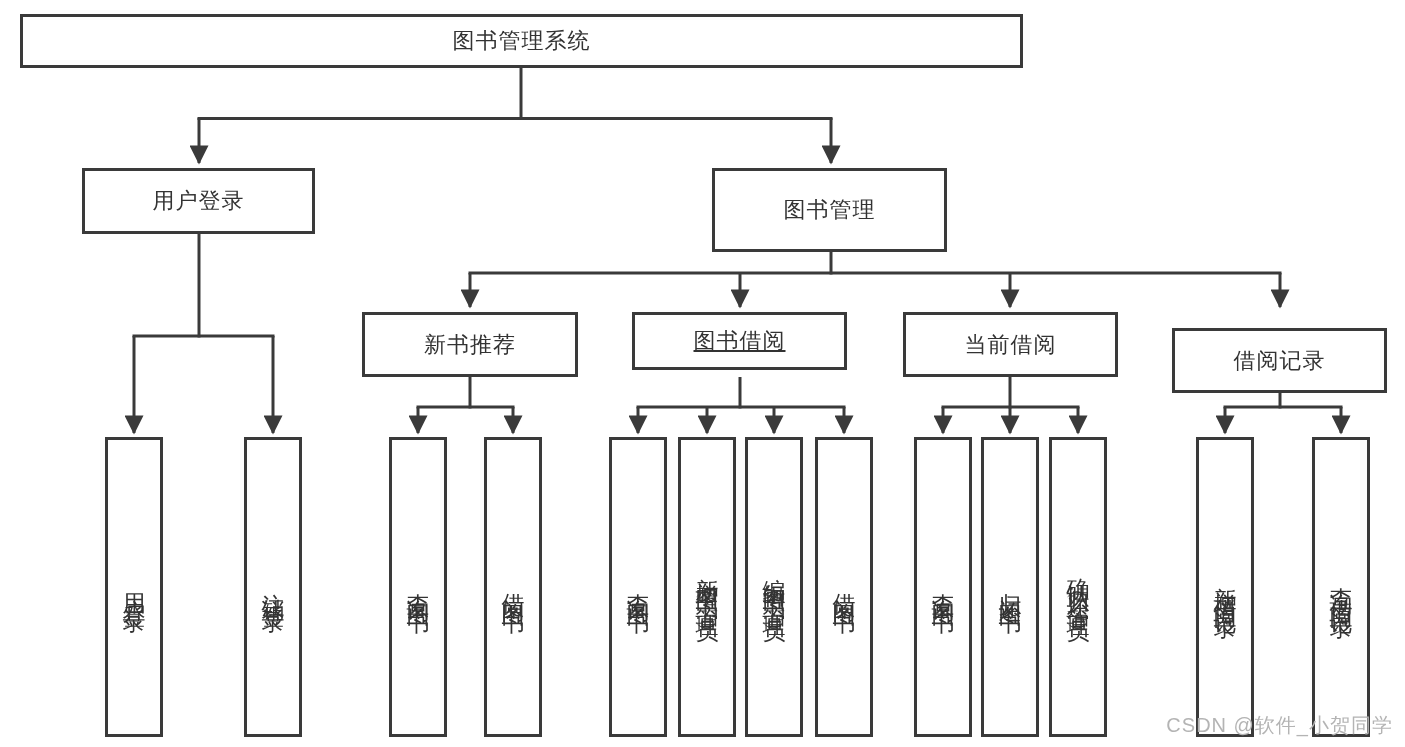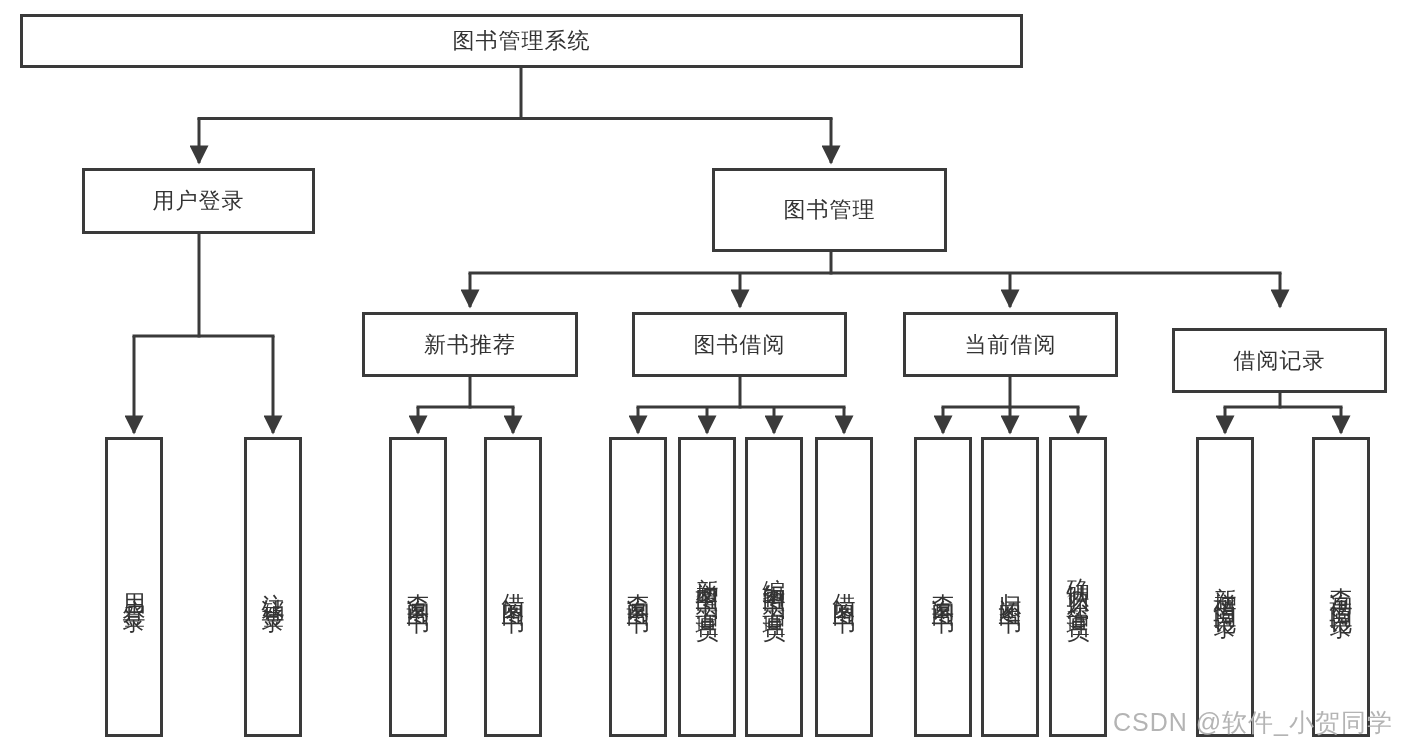--- a/index.html
+++ b/index.html
@@ -53,42 +53,42 @@
     font-size: 23px;
     letter-spacing: 6px;
     line-height: 1;
     color: #333333;
   }
   
   .n-root   { left: 20px;   top: 14px;  width: 1003px; height: 54px; }
   .n-login  { left: 82px;   top: 168px; width: 233px;  height: 66px; }
   .n-mgmt   { left: 712px;  top: 168px; width: 235px;  height: 84px; }
   .n-newrec { left: 362px;  top: 312px; width: 216px;  height: 65px; }
-  .n-borrow { left: 632px;  top: 312px; width: 215px;  height: 65px; }
+  .n-borrow { left: 632px;  top: 312px; width: 215px;  height: 58px; text-decoration: underline; }
   .n-cur    { left: 903px;  top: 312px; width: 215px;  height: 65px; text-align: center; }
   .n-rec    { left: 1172px; top: 312px; width: 215px;  height: 65px; margin-top: 16px; }
   
   .l1  { left: 105px;  }
   .l2  { left: 244px;  }
   .l3  { left: 389px;  }
   .l4  { left: 484px;  }
   .l5  { left: 609px;  }
   .l6  { left: 678px;  }
   .l7  { left: 745px;  }
   .l8  { left: 815px;  }
   .l9  { left: 914px;  }
   .l10 { left: 981px;  }
   .l11 { left: 1049px; }
   .l12 { left: 1196px; }
   .l13 { left: 1312px; }
   #watermark {
     position: absolute;
     right: 12px;
     bottom: 8px;
-    font-size: 25px;
+    font-size: 20px;
     color: #b4b4b4;
     letter-spacing: 1px;
   }
 </style>
 </head>
 <body>
 
 <div id="stage">
 
   <svg id="edges" viewBox="0 0 1405 747" xmlns="http://www.w3.org/2000/svg">

